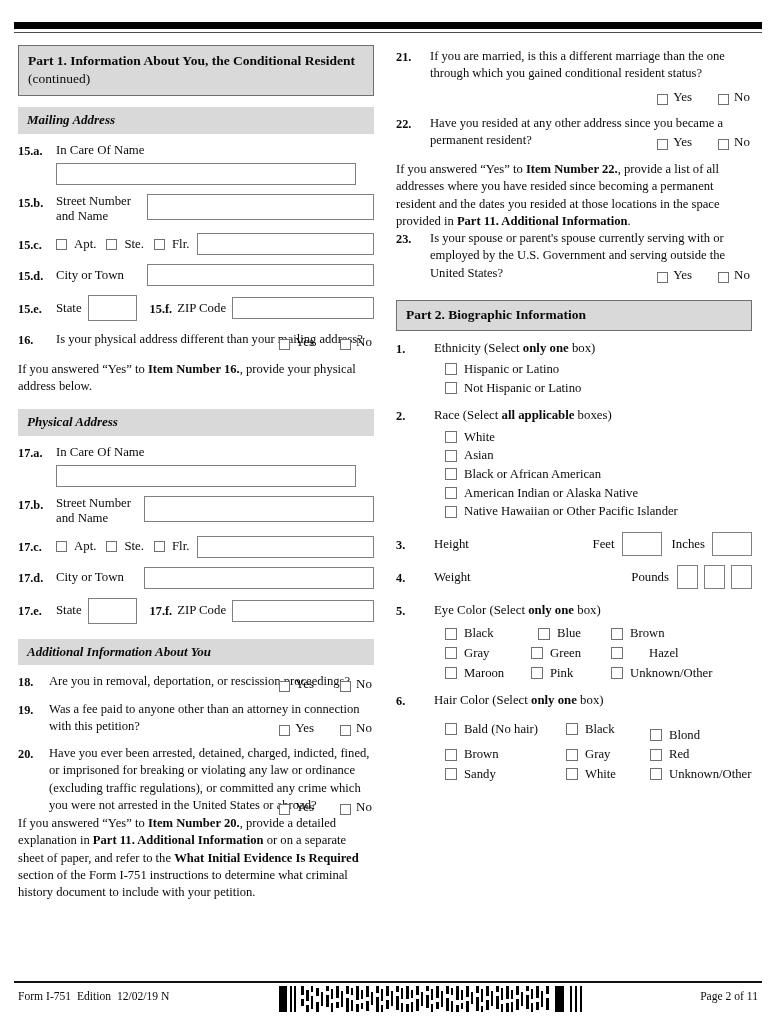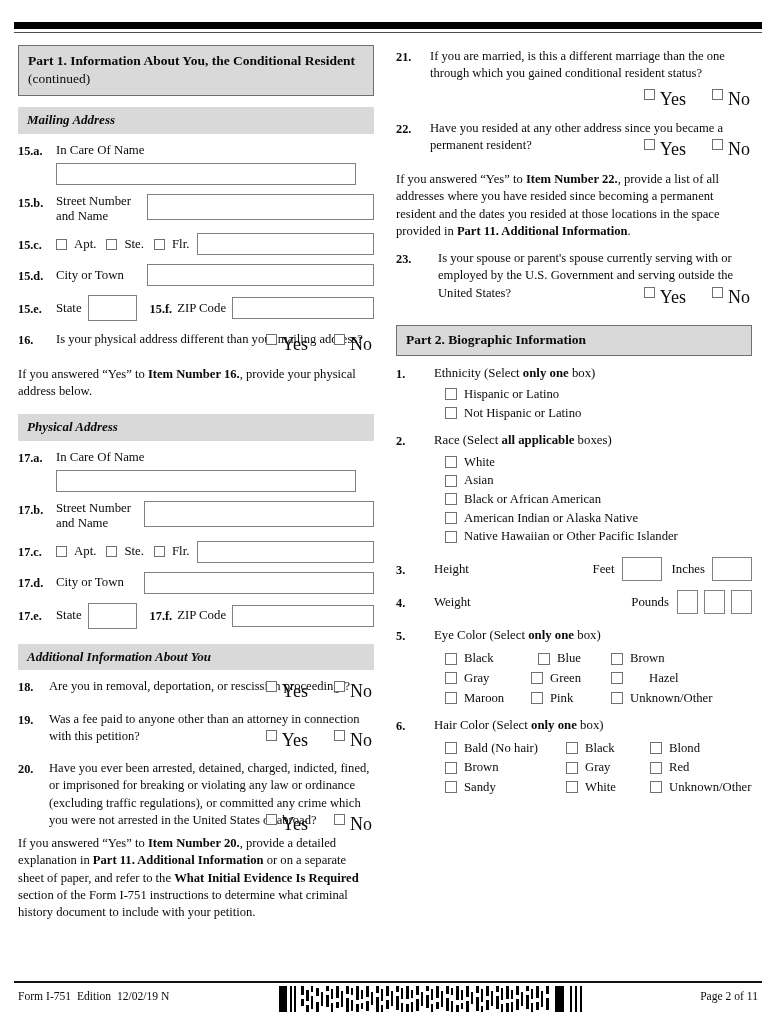--- a/index.html
+++ b/index.html
@@ -101,24 +101,24 @@
     display: inline-block;
     width: 11px; height: 11px;
     border: 1px solid #707070;
     background: #fff;
     vertical-align: -1px;
   }
   .cb-lg { width: 12px; height: 12px; }
 
   .yesno {
     display: flex;
-    align-items: flex-start;
+    align-items: flex-end;
     justify-content: flex-end;
     gap: 5px;
-    font-size: 18px;
+    font-size: 13px;
   }
   .yesno .gap { width: 14px; }
   .yesno .txt { margin-right: 2px; }
 
   .opt {
     display: flex; align-items: center; gap: 7px;
     font-size: 12.7px; line-height: 1.0;
   }
 
   .note {
@@ -320,21 +320,21 @@
       <span class="txt">Yes</span>
       <span class="gap"></span>
       <span class="cb"></span>
       <span class="txt">No</span>
     </div>
 
     <div class="note" style="margin-top:11px;">
       <span>If you answered “Yes” to </span><b>Item Number 22.</b><span>, provide a list of all addresses where you have resided since becoming a permanent resident and the dates you resided at those locations in the space provided in </span><b>Part 11. Additional Information</b><span>.</span>
     </div>
 
-    <div class="row" style="margin-top:10px;gap:8px;">
+    <div class="row" style="">
       <div class="num num-w34">23.</div>
       <div class="lbl lbl-q">Is your spouse or parent's spouse currently serving with or employed by the U.S. Government and serving outside the United States?</div>
     </div>
     <div class="yesno" style="margin-top:-15px;">
       <span class="cb"></span>
       <span class="txt">Yes</span>
       <span class="gap"></span>
       <span class="cb"></span>
       <span class="txt">No</span>
     </div>
@@ -463,21 +463,21 @@
     <div style="margin:8px 0 0 49px;">
       <div style="display:flex; margin-bottom:7px;">
         <div class="opt" style="flex:0 0 121px;">
           <span class="cb cb-lg"></span>
           <span>Bald (No hair)</span>
         </div>
         <div class="opt" style="flex:0 0 84px;">
           <span class="cb cb-lg"></span>
           <span>Black</span>
         </div>
-        <div class="opt" style="flex:1 1 auto;">
+        <div class="opt" style="flex:1 1 auto;margin-top:12px;">
           <span class="cb cb-lg"></span>
           <span>Blond</span>
         </div>
       </div>
       <div style="display:flex; margin-bottom:7px;">
         <div class="opt" style="flex:0 0 121px;">
           <span class="cb cb-lg"></span>
           <span>Brown</span>
         </div>
         <div class="opt" style="flex:0 0 84px;">

